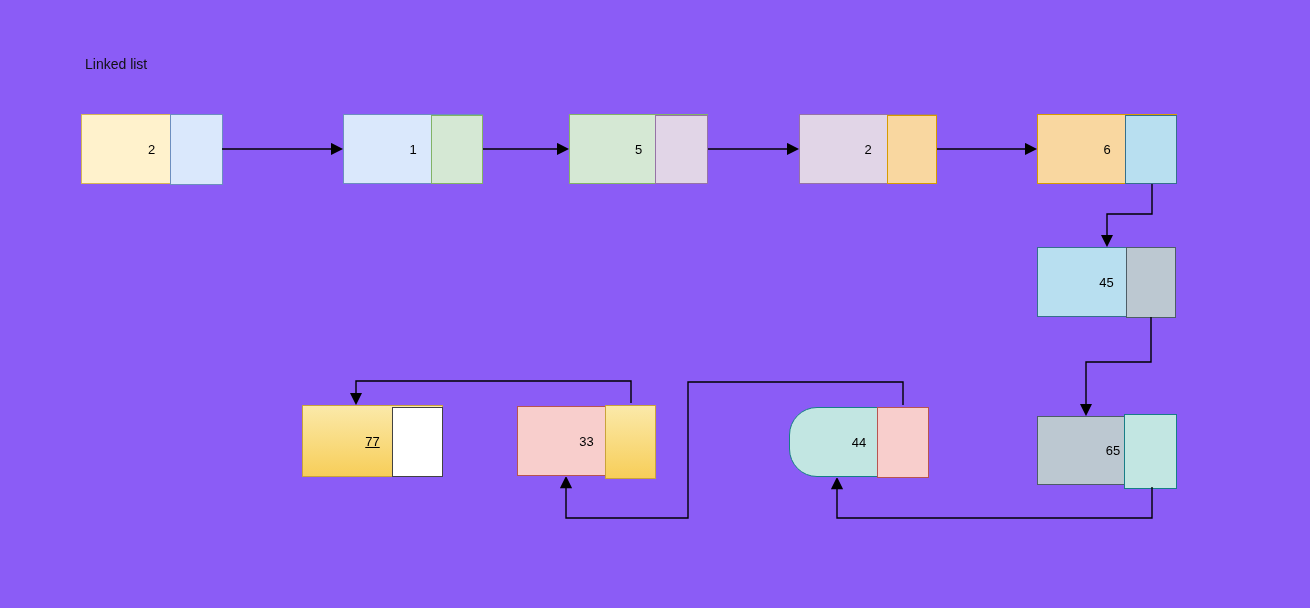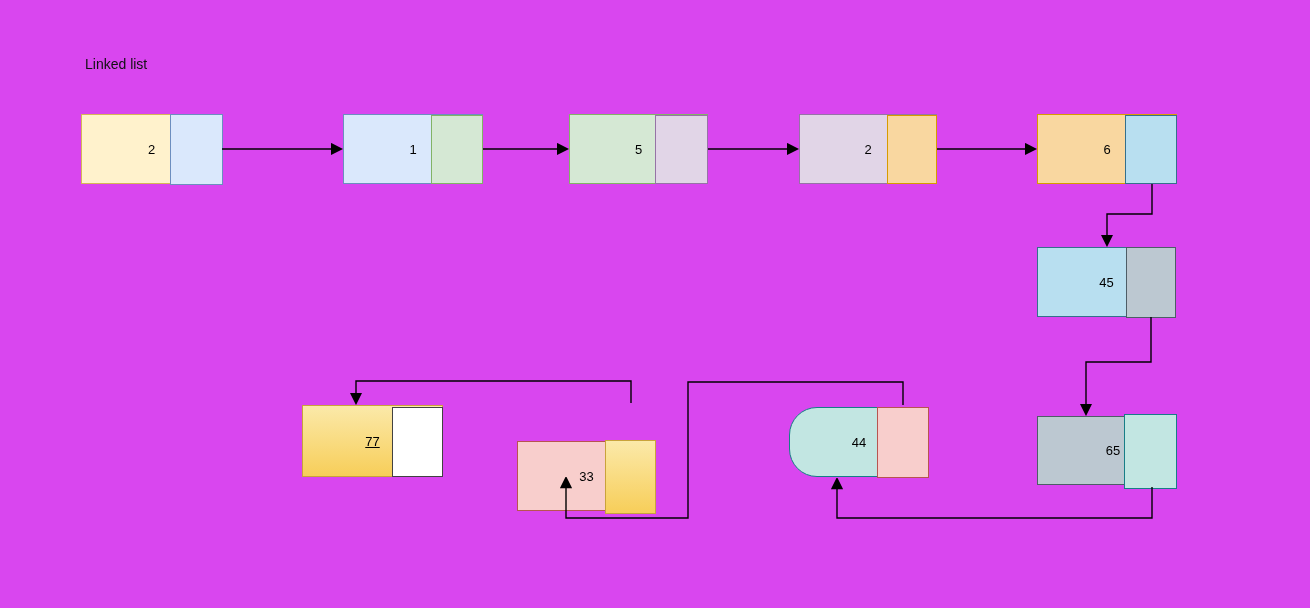--- a/index.html
+++ b/index.html
@@ -1,19 +1,19 @@
 <!DOCTYPE html>
 <html><head>
 <meta charset="utf-8">
 <style>
   html,body{margin:0;padding:0;background:#ffffff;}
   .canvas{
     position:relative;
     width:1310px;height:608px;
-    background:#d946ef;
+    background:#8b5cf6;
     overflow:hidden;
     font-family:"Liberation Sans", sans-serif;
   }
   .title{
     position:absolute;
     left:85px;top:56px;
     font-size:14px;
     color:#111111;
   }
   .node{
@@ -45,21 +45,21 @@
   #n3{left:799px;top:114px;width:138px;height:70px;}
   #n3 .pointer{left:87px;top:0;width:50px;height:69px;}
   #n4{left:1037px;top:114px;width:140px;height:70px;}
   #n4 .pointer{left:87px;top:0;width:52px;height:69px;}
   #n5{left:1037px;top:247px;width:139px;height:70px;}
   #n5 .pointer{left:88px;top:-1px;width:50px;height:71px;}
   #n6{left:1037px;top:416px;width:140px;height:69px;padding-left:12px;}
   #n6 .pointer{left:86px;top:-3px;width:53px;height:75px;}
   #n7{left:302px;top:405px;width:141px;height:72px;text-decoration:underline;}
   #n7 .pointer{left:89px;top:1px;width:51px;height:70px;}
-  #n8{left:517px;top:406px;width:139px;height:70px;margin-top:35px;}
+  #n8{left:517px;top:406px;width:139px;height:70px;}
   #n8 .pointer{left:87px;top:-2px;width:51px;height:74px;}
   #n9{left:789px;top:407px;width:140px;height:70px;border-radius:28px;}
   #n9 .pointer{left:87px;top:-1px;width:52px;height:71px;}
 
   .connectors{
     position:absolute;
     left:0;top:0;
     width:1310px;height:608px;
     z-index:5;
     pointer-events:none;

